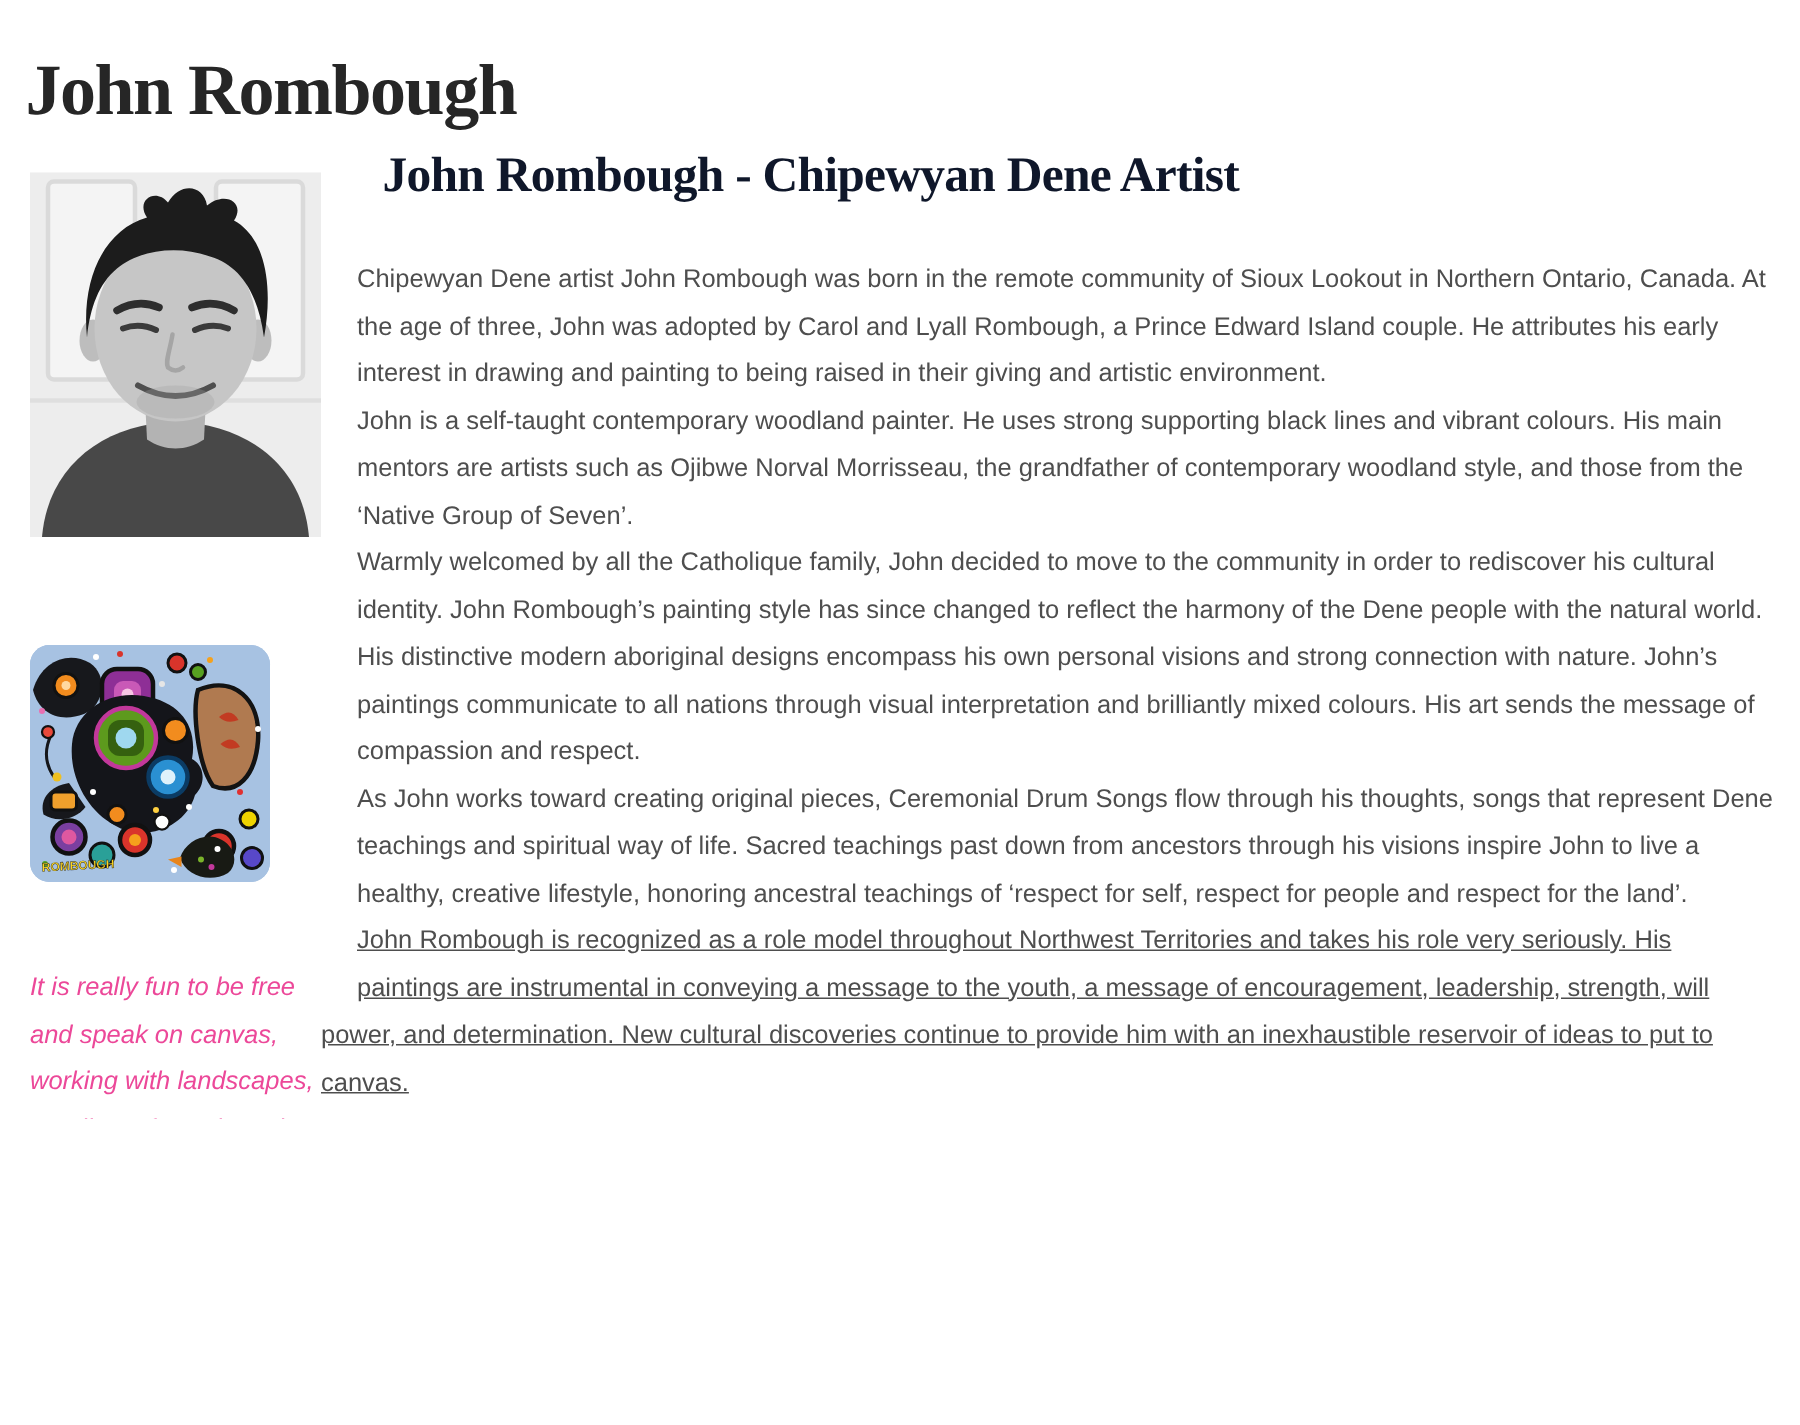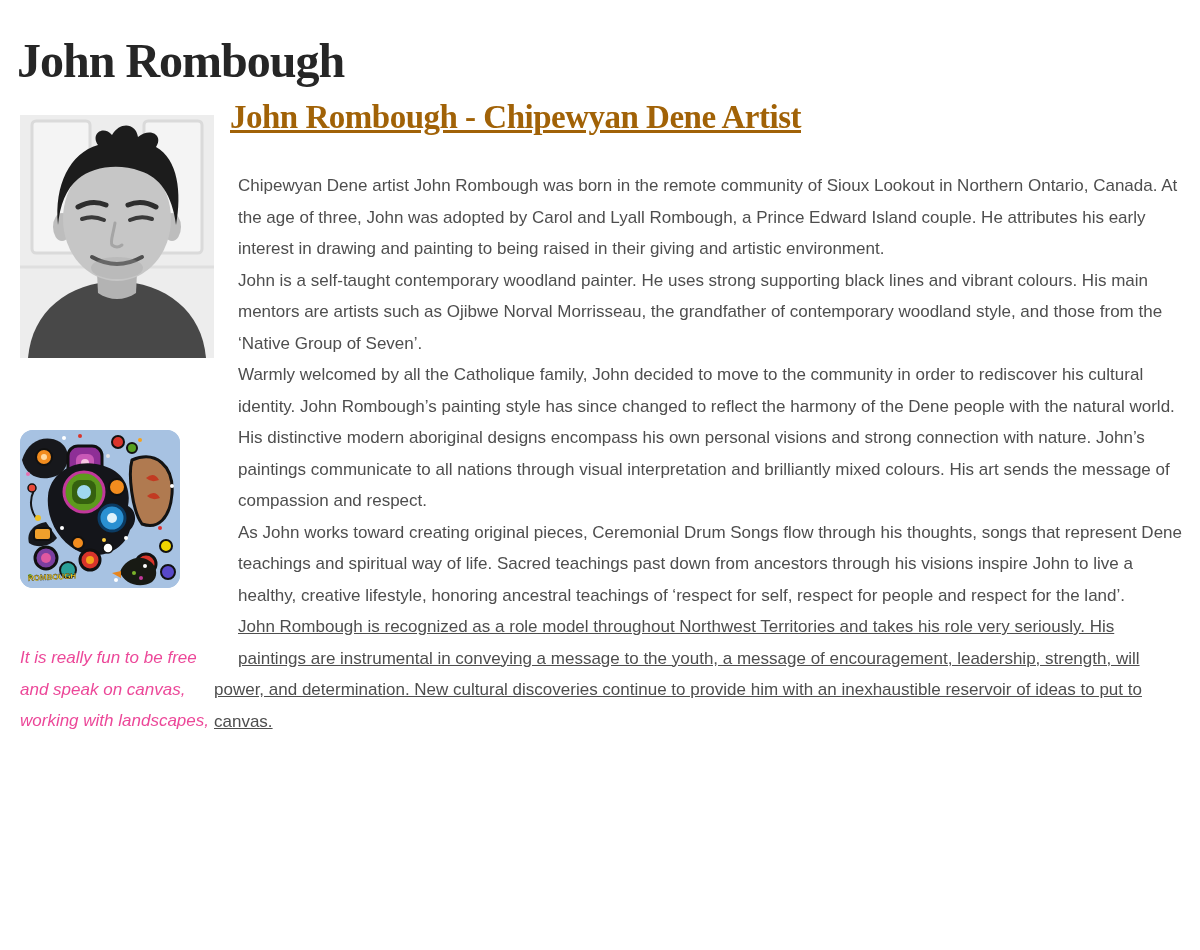--- a/index.html
+++ b/index.html
@@ -23,23 +23,23 @@
     border-radius:13px;overflow:hidden;background:#a7c2e2;
   }
   .artwork svg{display:block;width:100%;height:100%;}
   .pull-quote{
     position:absolute;left:20px;top:642px;width:192px;
     font-style:italic;font-size:17px;line-height:31.5px;color:#ec4899;
   }
   
   .main-col{position:absolute;left:214px;top:96px;width:969px;}
   .article-heading{
-    margin:0 0 32px 16px;
+    margin:0 0 32px 41px;
     font-family:"Liberation Serif","DejaVu Serif",serif;
-    font-size:33px;line-height:42px;font-weight:600;letter-spacing:-0.5px;color:#a16207;text-decoration:underline;
+    font-size:33px;line-height:42px;font-weight:600;letter-spacing:-0.5px;color:#0f172a;
   }
   .main-col p{
     margin:0;font-size:17px;line-height:31.5px;color:#4e4e4e;
   }
   .main-col p.indented{margin-left:24px;}
   .p-wrap{margin-left:0;text-decoration:underline;}
   .wrap-shim{float:left;width:24px;height:63px;}
   
   .artist-signature{
     position:absolute;left:234px;top:845px;white-space:nowrap;

